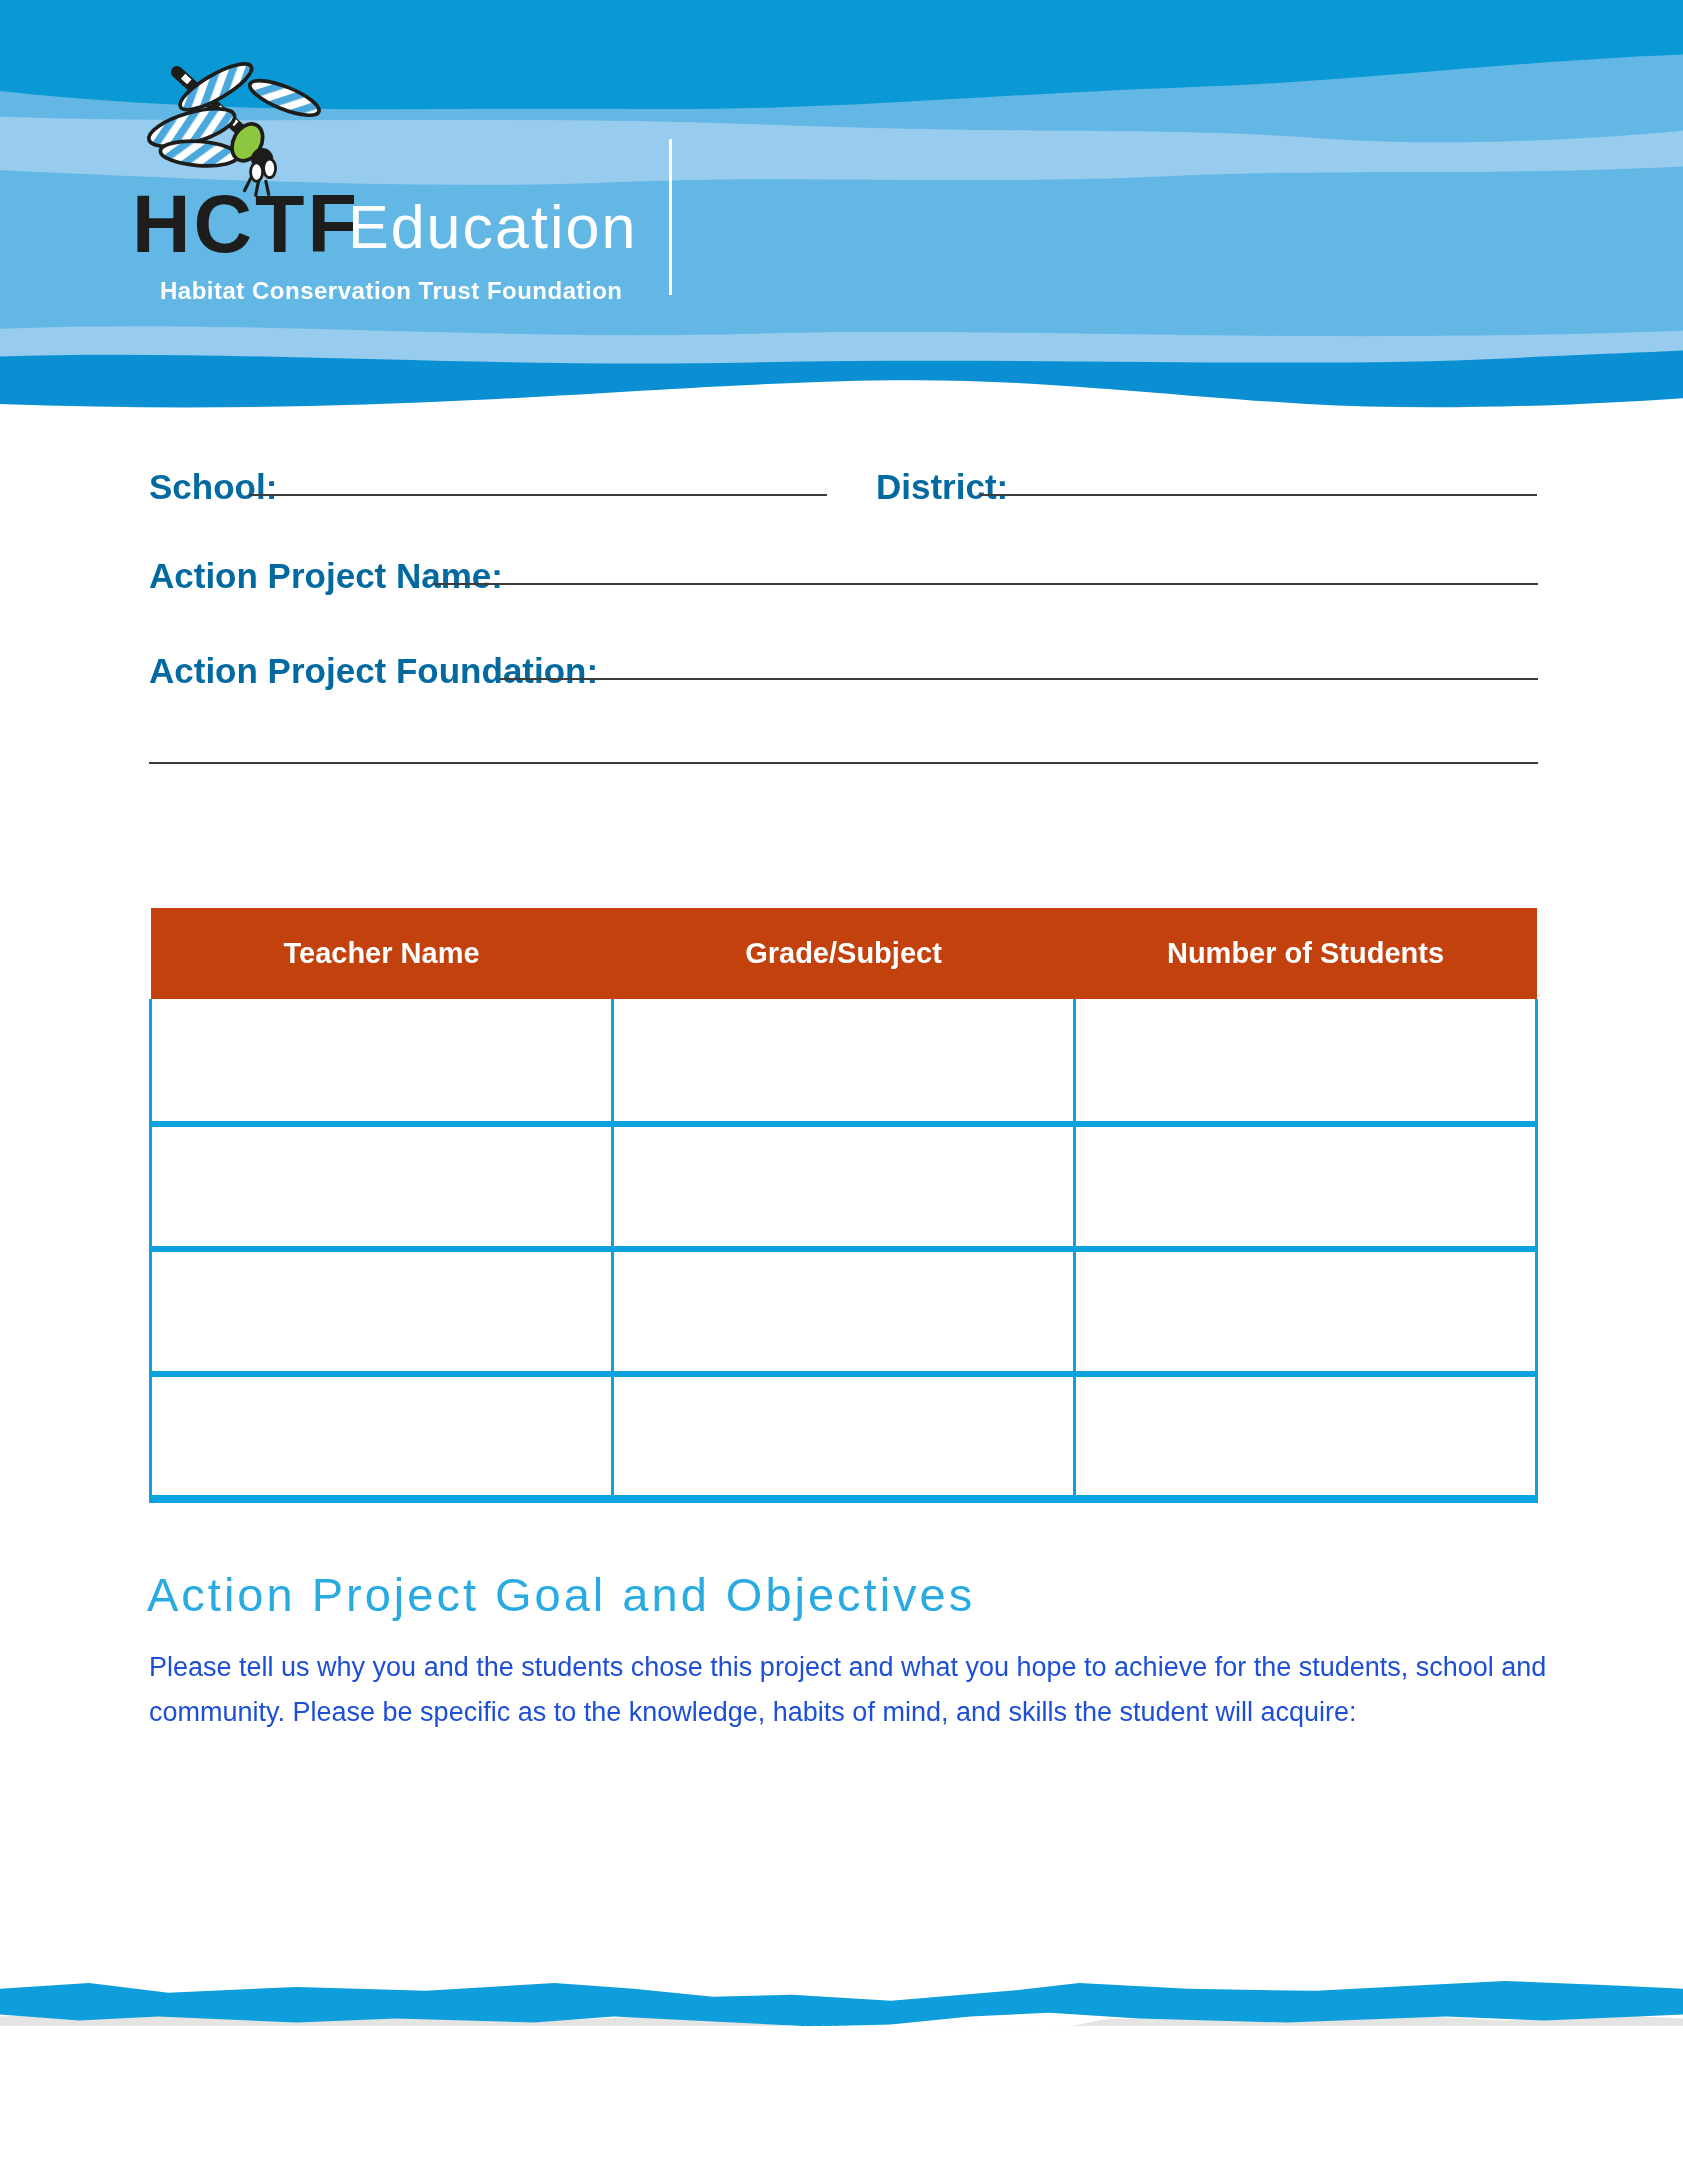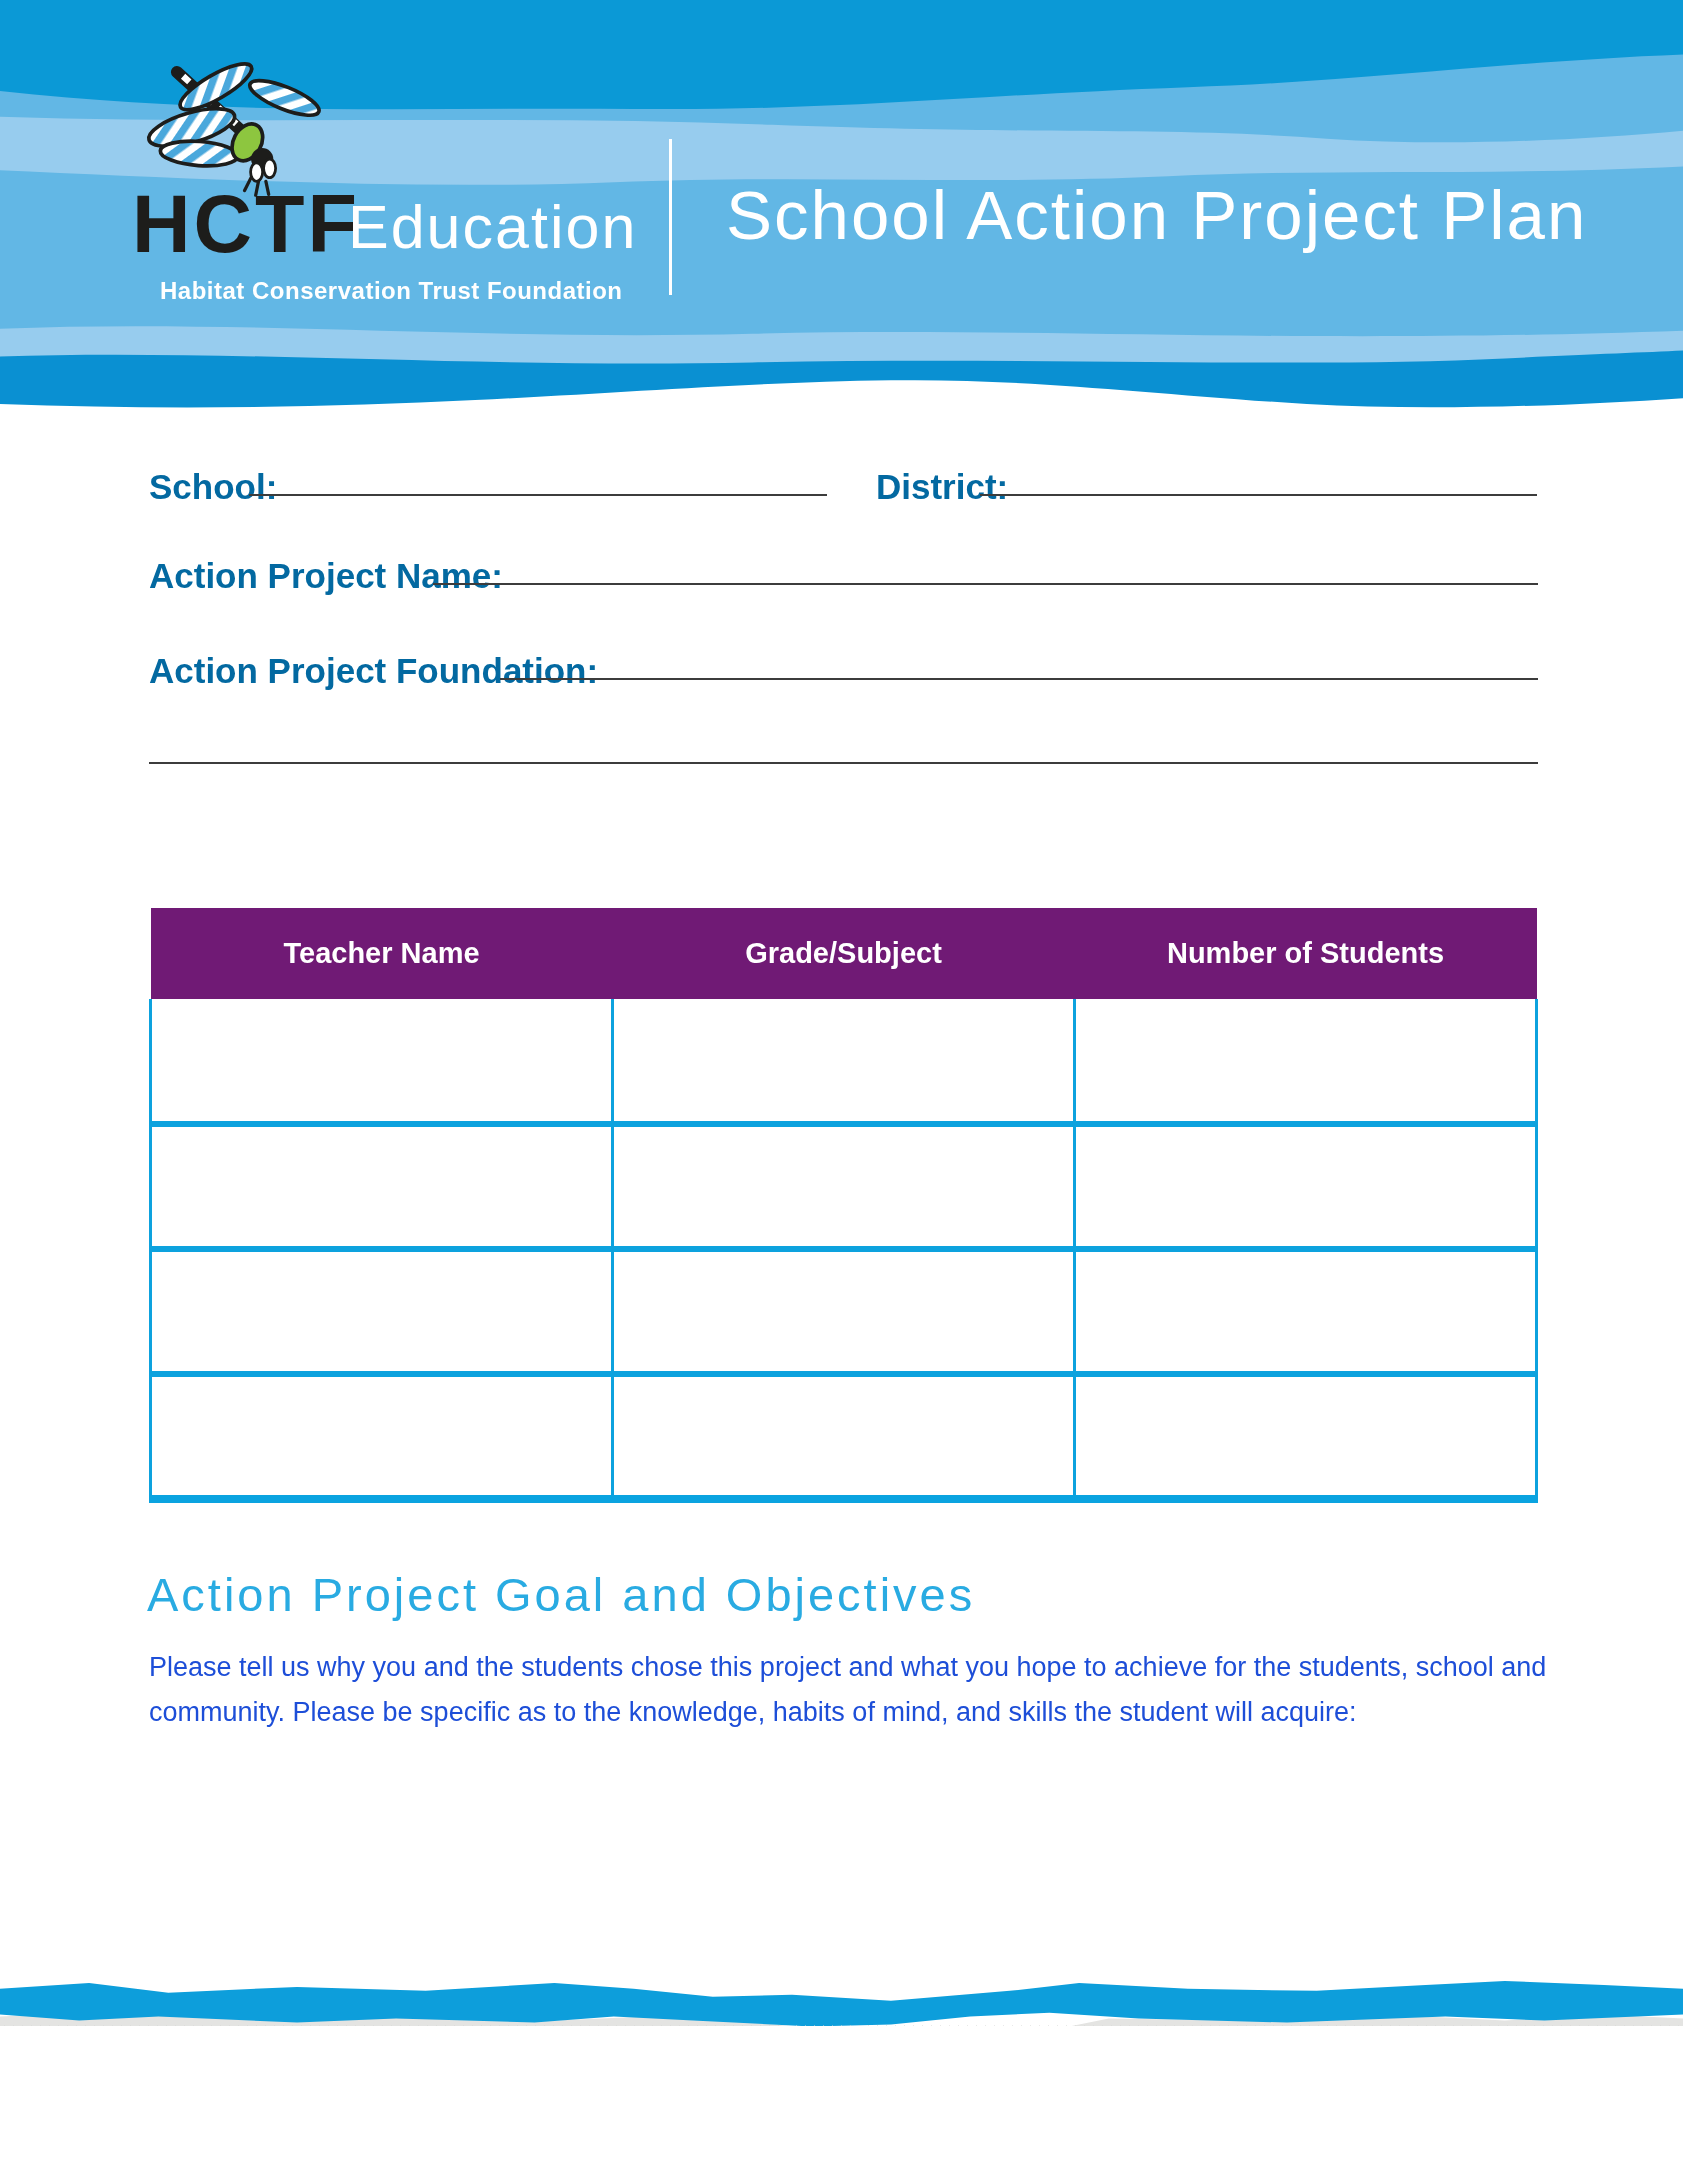--- a/index.html
+++ b/index.html
@@ -52,21 +52,21 @@
     font-weight:400; white-space:nowrap;
   }
   .heading-team { left:147px; top:825px; }
   .heading-goal { left:147px; top:1567px; }
   
   .team-table {
     position:absolute; left:149px; top:908px; width:1389px;
     border-collapse:collapse; table-layout:fixed;
   }
   .team-table thead th {
-    background:#701a75; color:#ffffff; font-size:29px; font-weight:700;
+    background:#c2410c; color:#ffffff; font-size:29px; font-weight:700;
     height:91px; text-align:center; vertical-align:middle; border:none;
   }
   .team-table tbody td {
     height:125px; background:#ffffff;
     border-left:3px solid #0da2de; border-right:3px solid #0da2de;
     border-bottom:6px solid #0da2de; border-top:none;
   }
   .team-table tbody tr:last-child td { border-bottom:8px solid #0aa3e0; }
   
   .goal-text {
@@ -134,21 +134,20 @@
       <ellipse cx="136" cy="118" rx="6.5" ry="10" fill="#ffffff" stroke="#1d1d1b" stroke-width="3"></ellipse>
 
       <path d="M116,128 l-7,14 M124,132 l-3,15 M132,132 l3,14" stroke="#1d1d1b" stroke-width="3.5" fill="none" stroke-linecap="round"></path>
     </svg>
     <div class="logo-hctf">HCTF</div>
     <div class="logo-education">Education</div>
     <div class="logo-tagline">Habitat Conservation Trust Foundation</div>
   </div>
 
   <div class="header-divider"></div>
-  <div class="header-title">School Action Project Plan</div>
 
   <div class="field-label lbl-school">School:</div>
   <div class="write-line line-school"></div>
 
   <div class="field-label lbl-district">District:</div>
   <div class="write-line line-district"></div>
 
   <div class="field-label lbl-name">Action Project Name:</div>
   <div class="write-line line-name"></div>
 

